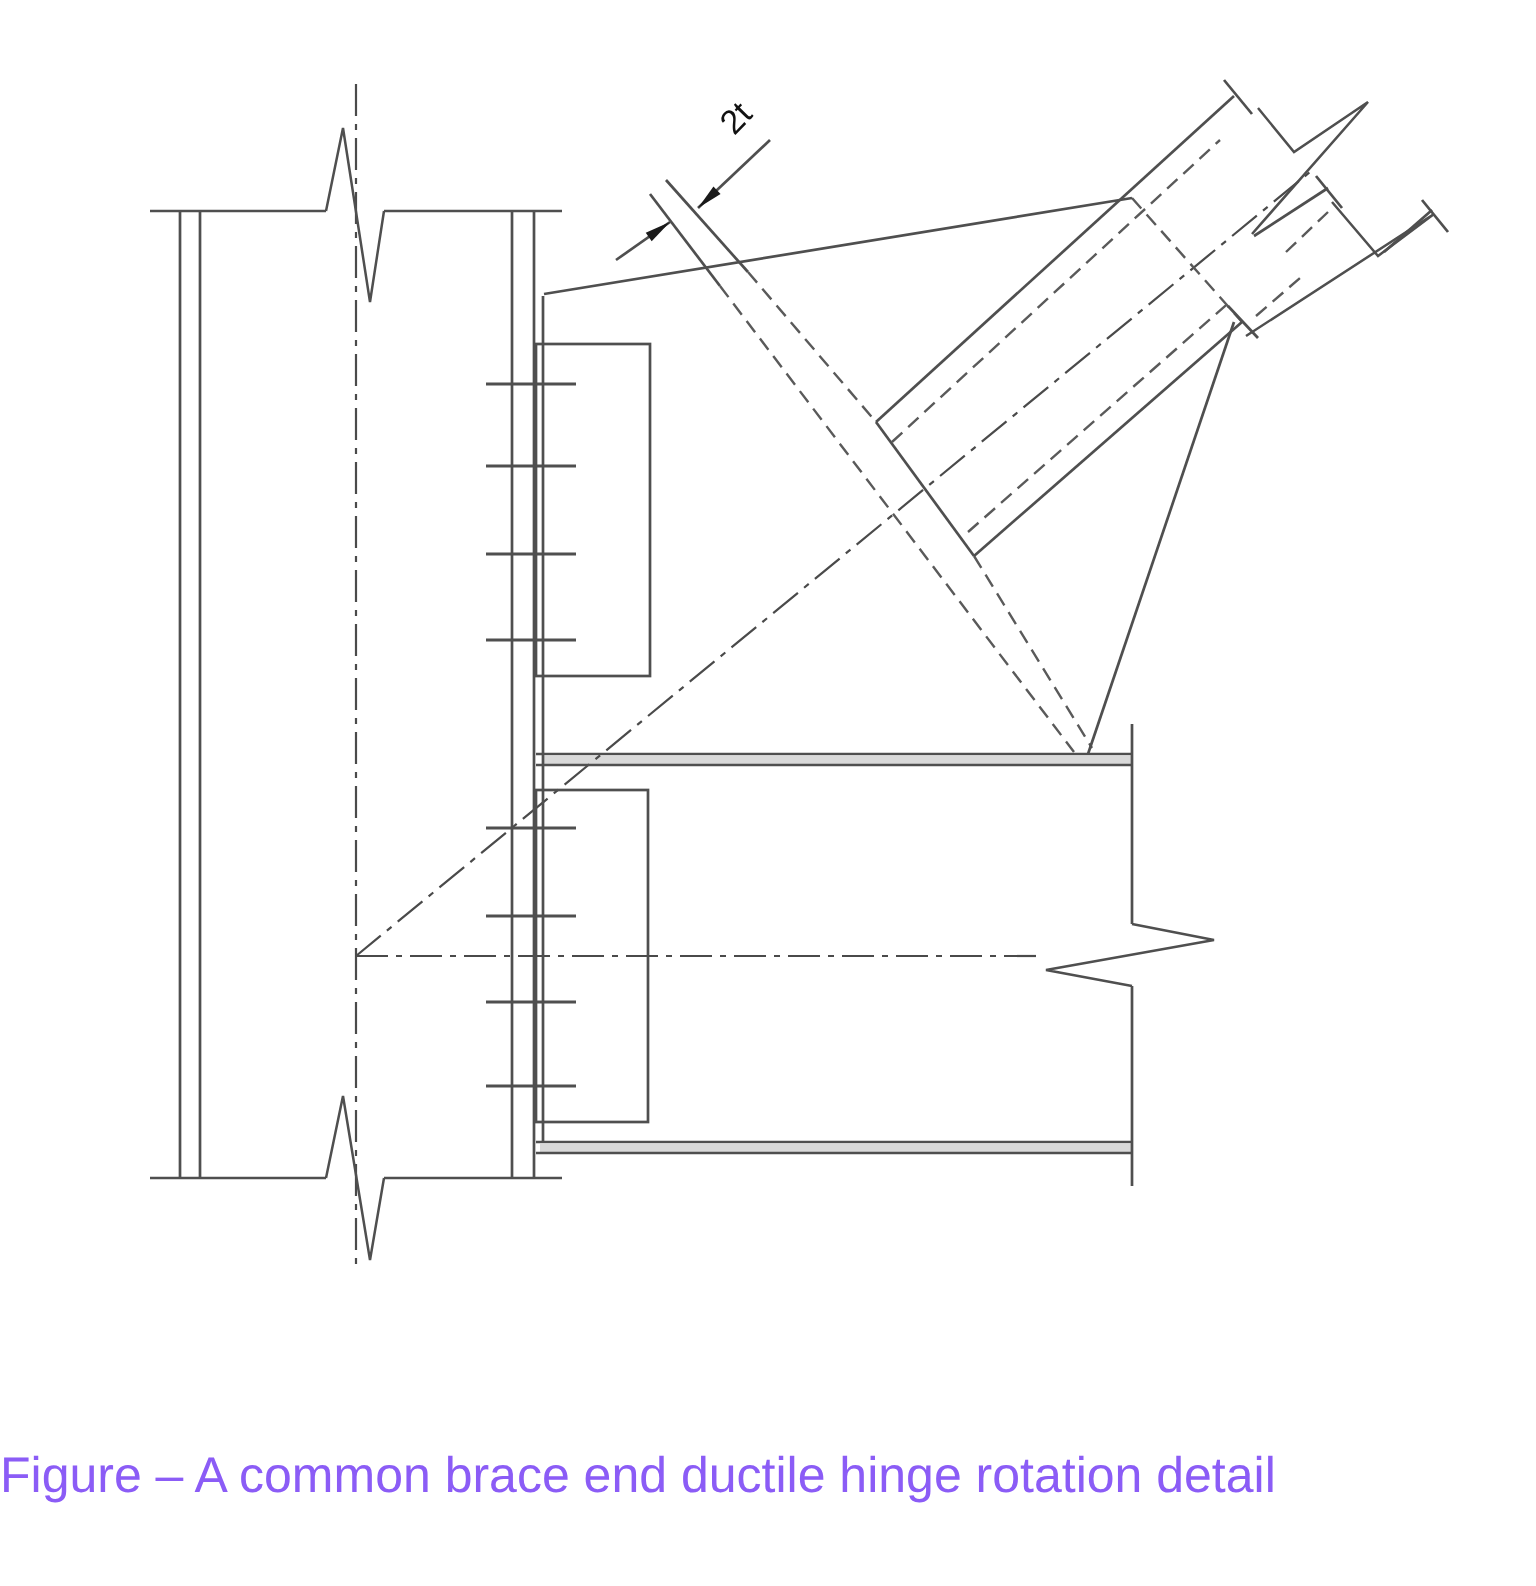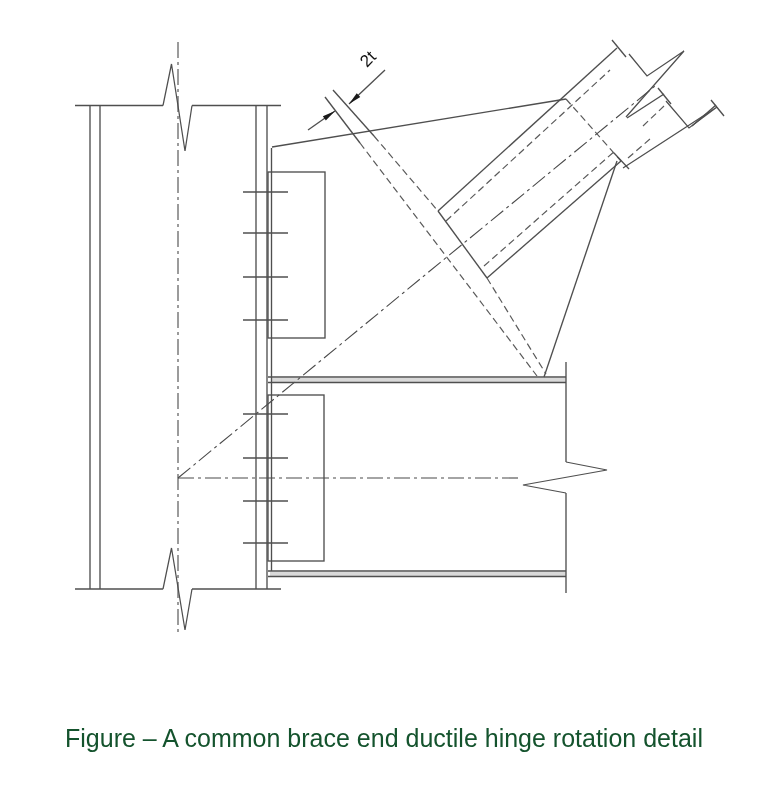--- a/index.html
+++ b/index.html
@@ -1,21 +1,21 @@
 <!DOCTYPE html>
 <html><head>
 <meta charset="utf-8">
 <style>
   html,body{margin:0;padding:0;background:#ffffff;}
   .page{position:relative;width:768px;height:793px;background:#ffffff;overflow:hidden;
         font-family:"Liberation Sans",sans-serif;}
   .drawing-wrap{position:absolute;left:0;top:0;width:768px;height:793px;}
   svg{display:block;}
-  .caption{position:absolute;left:0;top:724px;width:768px;text-align:center;
-           font-size:25px;letter-spacing:0px;color:#14532d;
+  .caption{position:absolute;left:0;top:724px;width:768px;text-align:left;
+           font-size:25px;letter-spacing:0px;color:#8b5cf6;
            font-family:"Liberation Sans",sans-serif;}
 </style>
 </head>
 <body>
 
 <div class="page">
   <div class="drawing-wrap">
     <svg id="drawing" width="768" height="793" viewBox="0 0 768 793" style="background: rgb(255, 255, 255);">
         <g>
           <rect x="271" y="378" width="295" height="4" fill="#d9d9d9"></rect>

